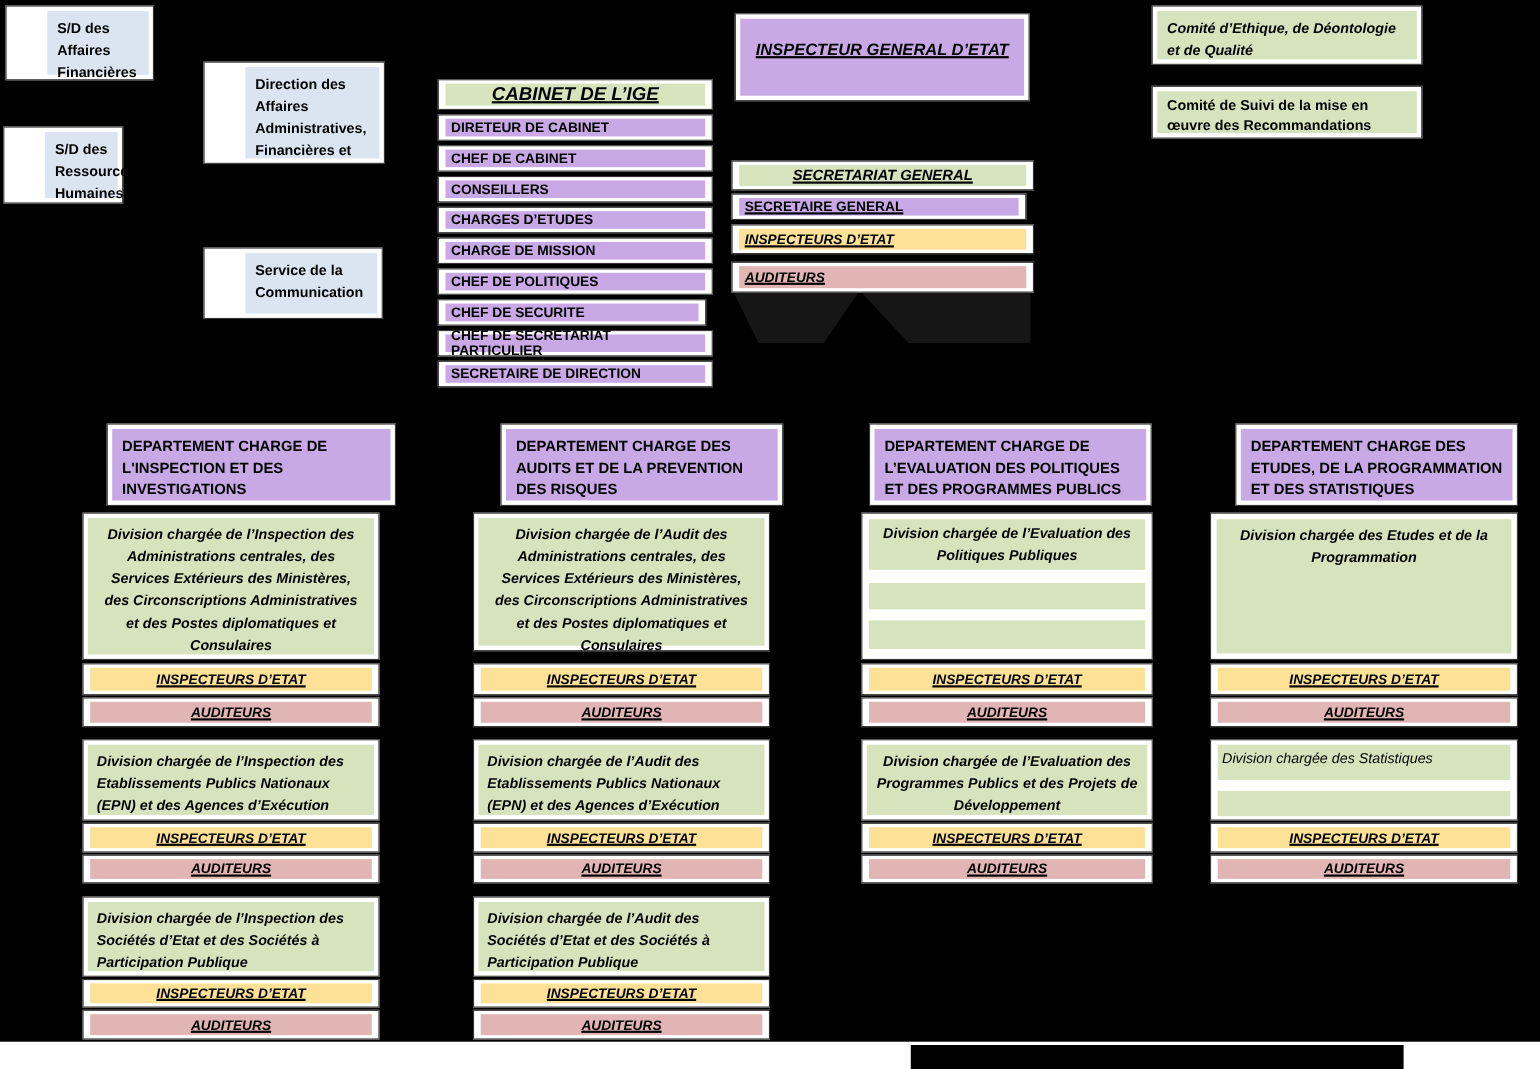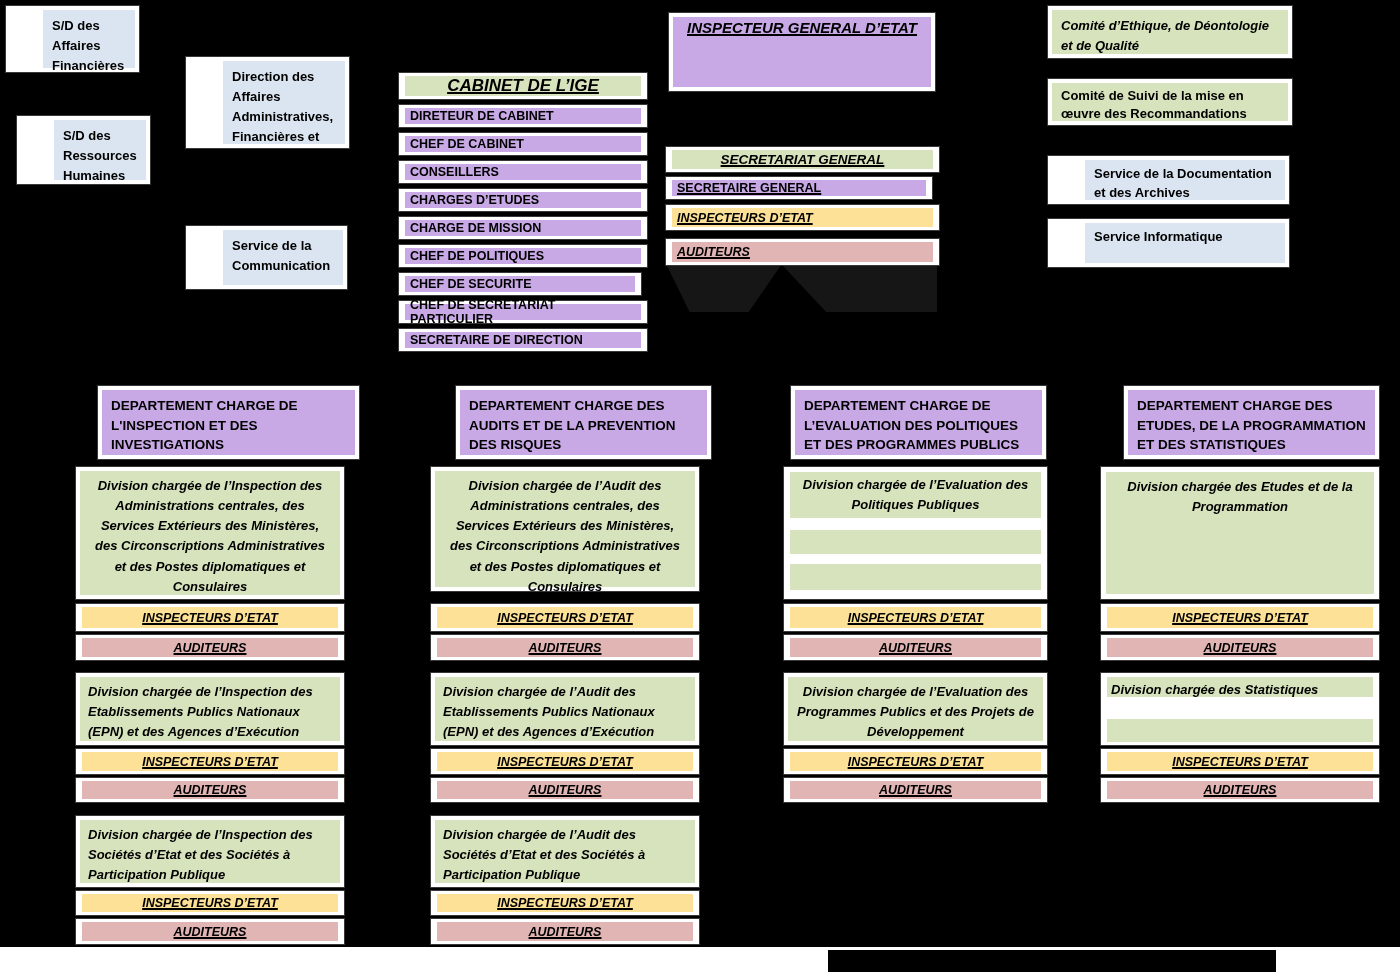--- a/index.html
+++ b/index.html
@@ -31,21 +31,21 @@
 </style>
 </head>
 <body>
 
 <div id="canvas">
   <div id="black-bg"></div>
 
   <div class="box" style="left:5px;top:5px;width:135px;height:68px">
     <div class="fillfull bg-blue" style="font-size:13px;line-height:1.55">S/D des Affaires Financières et Comptables</div>
   </div>
-  <div class="box" style="left:16px;top:115px;width:135px;height:70px">
+  <div class="box" style="left:3px;top:115px;width:109px;height:70px">
     <div class="fillfull bg-blue" style="font-size:13px;line-height:1.55">S/D des Ressources Humaines</div>
   </div>
   <div class="box" style="left:185px;top:56px;width:165px;height:93px">
     <div class="fillfull bg-blue" style="font-size:13px;line-height:1.55">Direction des Affaires Administratives, Financières et du Personnel</div>
   </div>
   <div class="box" style="left:185px;top:225px;width:163px;height:65px">
     <div class="fillfull bg-blue" style="font-size:13px;line-height:1.55">Service de la Communication</div>
   </div>
 
   <div class="box" style="left:398px;top:72px;width:250px;height:28px">
@@ -73,21 +73,21 @@
     <div class="bar bg-purple">CHEF DE SECURITE</div>
   </div>
   <div class="box" style="left:398px;top:300px;width:250px;height:24px">
     <div class="bar bg-purple">CHEF DE SECRETARIAT PARTICULIER</div>
   </div>
   <div class="box" style="left:398px;top:328px;width:250px;height:24px">
     <div class="bar bg-purple">SECRETAIRE DE DIRECTION</div>
   </div>
 
   <div class="box" style="left:668px;top:12px;width:268px;height:80px">
-    <div class="fillfull bg-purple ctr iu" style="font-size:15px;padding-top:0">INSPECTEUR GENERAL D’ETAT</div>
+    <div class="fillfull bg-purple ctr iu" style="font-size:15px;padding-top:18px">INSPECTEUR GENERAL D’ETAT</div>
   </div>
 
   <div class="box" style="left:665px;top:146px;width:275px;height:27px">
     <div class="bar ctr iu bg-green" style="font-size:13.5px">SECRETARIAT GENERAL</div>
   </div>
   <div class="box" style="left:665px;top:176px;width:268px;height:24px">
     <div class="bar un bg-purple">SECRETAIRE GENERAL</div>
   </div>
   <div class="box" style="left:665px;top:204px;width:275px;height:27px">
     <div class="bar iu bg-yellow">INSPECTEURS D’ETAT</div>
@@ -99,26 +99,20 @@
   <div style="position:absolute;left:667px;top:266px;width:270px;height:46px">
     <div class="shadow-piece" style="left:0;width:42%;clip-path:polygon(0 0,100% 0,72% 100%,20% 100%)"></div>
     <div class="shadow-piece" style="left:43%;width:57%;clip-path:polygon(0 0,100% 0,100% 100%,28% 100%)"></div>
   </div>
 
   <div class="box" style="left:1047px;top:5px;width:246px;height:54px">
     <div class="fillfull bg-green it" style="font-size:13px;line-height:1.5">Comité d’Ethique, de Déontologie et de Qualité</div>
   </div>
   <div class="box" style="left:1047px;top:78px;width:246px;height:48px">
     <div class="fillfull bg-green" style="font-size:13px;line-height:1.4;padding-top:4px">Comité de Suivi de la mise en œuvre des Recommandations</div>
-  </div>
-  <div class="box" style="left:1047px;top:155px;width:243px;height:50px">
-    <div class="fillfull bg-blue" style="font-size:13px;line-height:1.45;padding-top:5px">Service de la Documentation et des Archives</div>
-  </div>
-  <div class="box" style="left:1047px;top:218px;width:243px;height:50px">
-    <div class="fillfull bg-blue" style="font-size:13px;line-height:1.45;padding-top:5px">Service Informatique</div>
   </div>
 
   <div class="box" style="left:97px;top:385px;width:263px;height:75px">
     <div class="fillfull bg-purple" style="font-size:13.5px;line-height:1.45">DEPARTEMENT CHARGE DE L'INSPECTION ET DES INVESTIGATIONS</div>
   </div>
   <div class="box" style="left:455px;top:385px;width:257px;height:75px">
     <div class="fillfull bg-purple" style="font-size:13.5px;line-height:1.45">DEPARTEMENT CHARGE DES AUDITS ET DE LA PREVENTION DES RISQUES</div>
   </div>
   <div class="box" style="left:790px;top:385px;width:257px;height:75px">
     <div class="fillfull bg-purple" style="font-size:13.5px;line-height:1.45">DEPARTEMENT CHARGE DE L’EVALUATION DES POLITIQUES ET DES PROGRAMMES PUBLICS</div>
@@ -213,21 +207,21 @@
     <div class="bg-green" style="position:absolute;inset:5px;font-weight:bold;font-style:italic;font-size:13px;line-height:1.5;text-align:center;padding-top:5px">Division chargée des Etudes et de la Programmation</div>
   </div>
   <div class="box" style="left:1100px;top:603px;width:280px;height:29px">
     <div class="bar ctr iu bg-yellow">INSPECTEURS D’ETAT</div>
   </div>
   <div class="box" style="left:1100px;top:634px;width:280px;height:27px">
     <div class="bar ctr iu bg-pink">AUDITEURS</div>
   </div>
 
   <div class="box" style="left:1100px;top:672px;width:280px;height:74px">
-    <div class="bg-green" style="position:absolute;left:6px;right:6px;top:4px;height:20px;font-weight:bold;font-style:italic;font-size:13px;line-height:1.4;padding:4px 4px 0 4px">Division chargée des Statistiques</div>
+    <div class="bg-green" style="position:absolute;left:6px;right:6px;top:4px;height:32px;font-weight:normal;font-style:italic;font-size:13px;line-height:1.4;padding:4px 4px 0 4px">Division chargée des Statistiques</div>
     <div class="bg-green" style="position:absolute;left:6px;right:6px;top:46px;height:23px"></div>
   </div>
   <div class="box" style="left:1100px;top:748px;width:280px;height:27px">
     <div class="bar ctr iu bg-yellow">INSPECTEURS D’ETAT</div>
   </div>
   <div class="box" style="left:1100px;top:777px;width:280px;height:26px">
     <div class="bar ctr iu bg-pink">AUDITEURS</div>
   </div>
 
   <div id="bottom-black-bar"></div>

